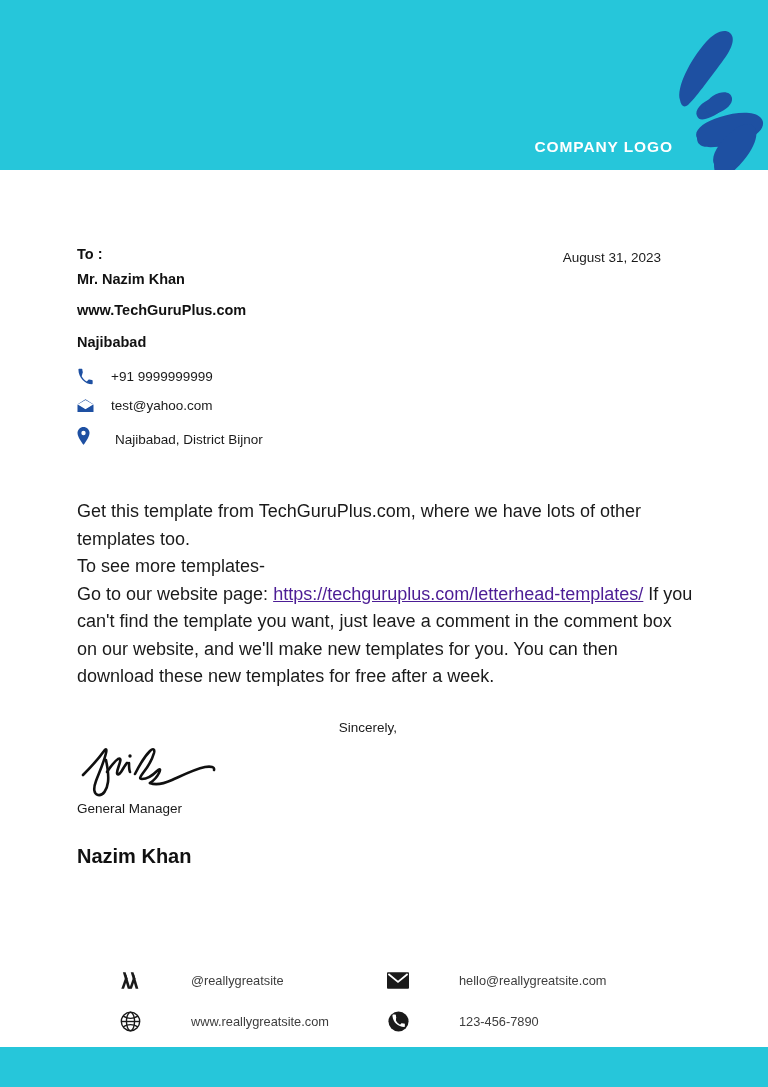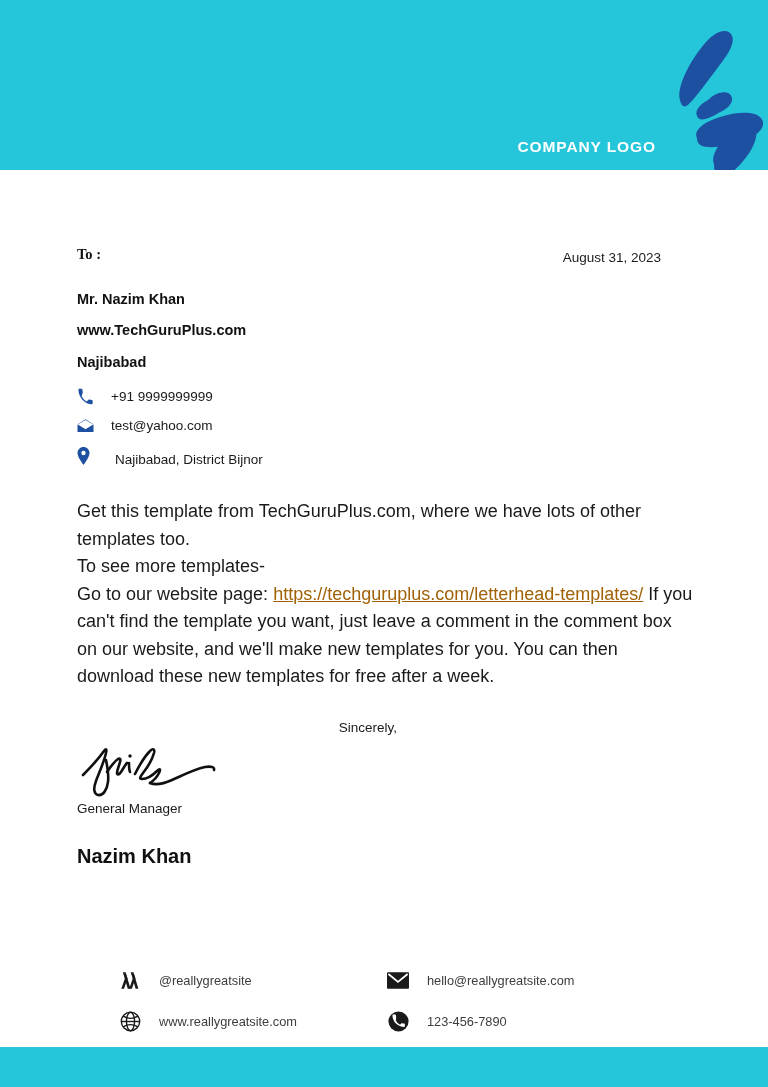--- a/index.html
+++ b/index.html
@@ -24,21 +24,21 @@
   #header-band {
     position:absolute;
     left:0; top:0;
     width:768px; height:170px;
     background:#26c6da;
     overflow:hidden;
   }
 
   #company-logo-text {
     position:absolute;
-    right:112px;
+    right:95px;
     top:138px;
     color:#ffffff;
     font-size:15.5px;
     font-weight:bold;
     letter-spacing:0.9px;
     white-space:nowrap;
   }
 
   #logo-mark {
     position:absolute;
@@ -57,21 +57,21 @@
   }
 
   .addr-line {
     font-size:14.5px;
     font-weight:bold;
     color:#111111;
     line-height:1;
     margin-bottom:17px;
     white-space:nowrap;
   }
-  .addr-line.tight { margin-bottom:30px;font-family:Liberation Serif, serif; }
+  .addr-line.tight { margin-bottom:10px; }
 
   .contact-row {
     display:flex;
     align-items:center;
     margin-bottom:9px;
     min-height:20px;
   }
   .contact-icon {
     width:26px;
     min-width:26px;
@@ -102,21 +102,21 @@
   #letter-body {
     position:absolute;
     left:77px;
     top:498px;
     width:618px;
     font-size:18px;
     color:#1a1a1a;
     line-height:27.5px;
   }
   #letter-body .body-link {
-    color:#a16207;
+    color:#4c1d95;
     text-underline-offset:1px;
   }
   .body-break { display:block; }
 
   
   #signature-block {
     position:absolute;
     left:77px;
     top:720px;
     width:320px;
@@ -154,20 +154,21 @@
     width:560px;
   }
   .footer-grid {
     display:grid;
     grid-template-columns:268px 1fr;
     grid-row-gap:17px;
   }
   .footer-item {
     display:flex;
     align-items:center;
+    gap:32px;
   }
   .footer-icon {
     width:24px;
     min-width:24px;
     height:24px;
     display:flex;
     align-items:center;
     justify-content:center;
     margin-right:17px;
   }

